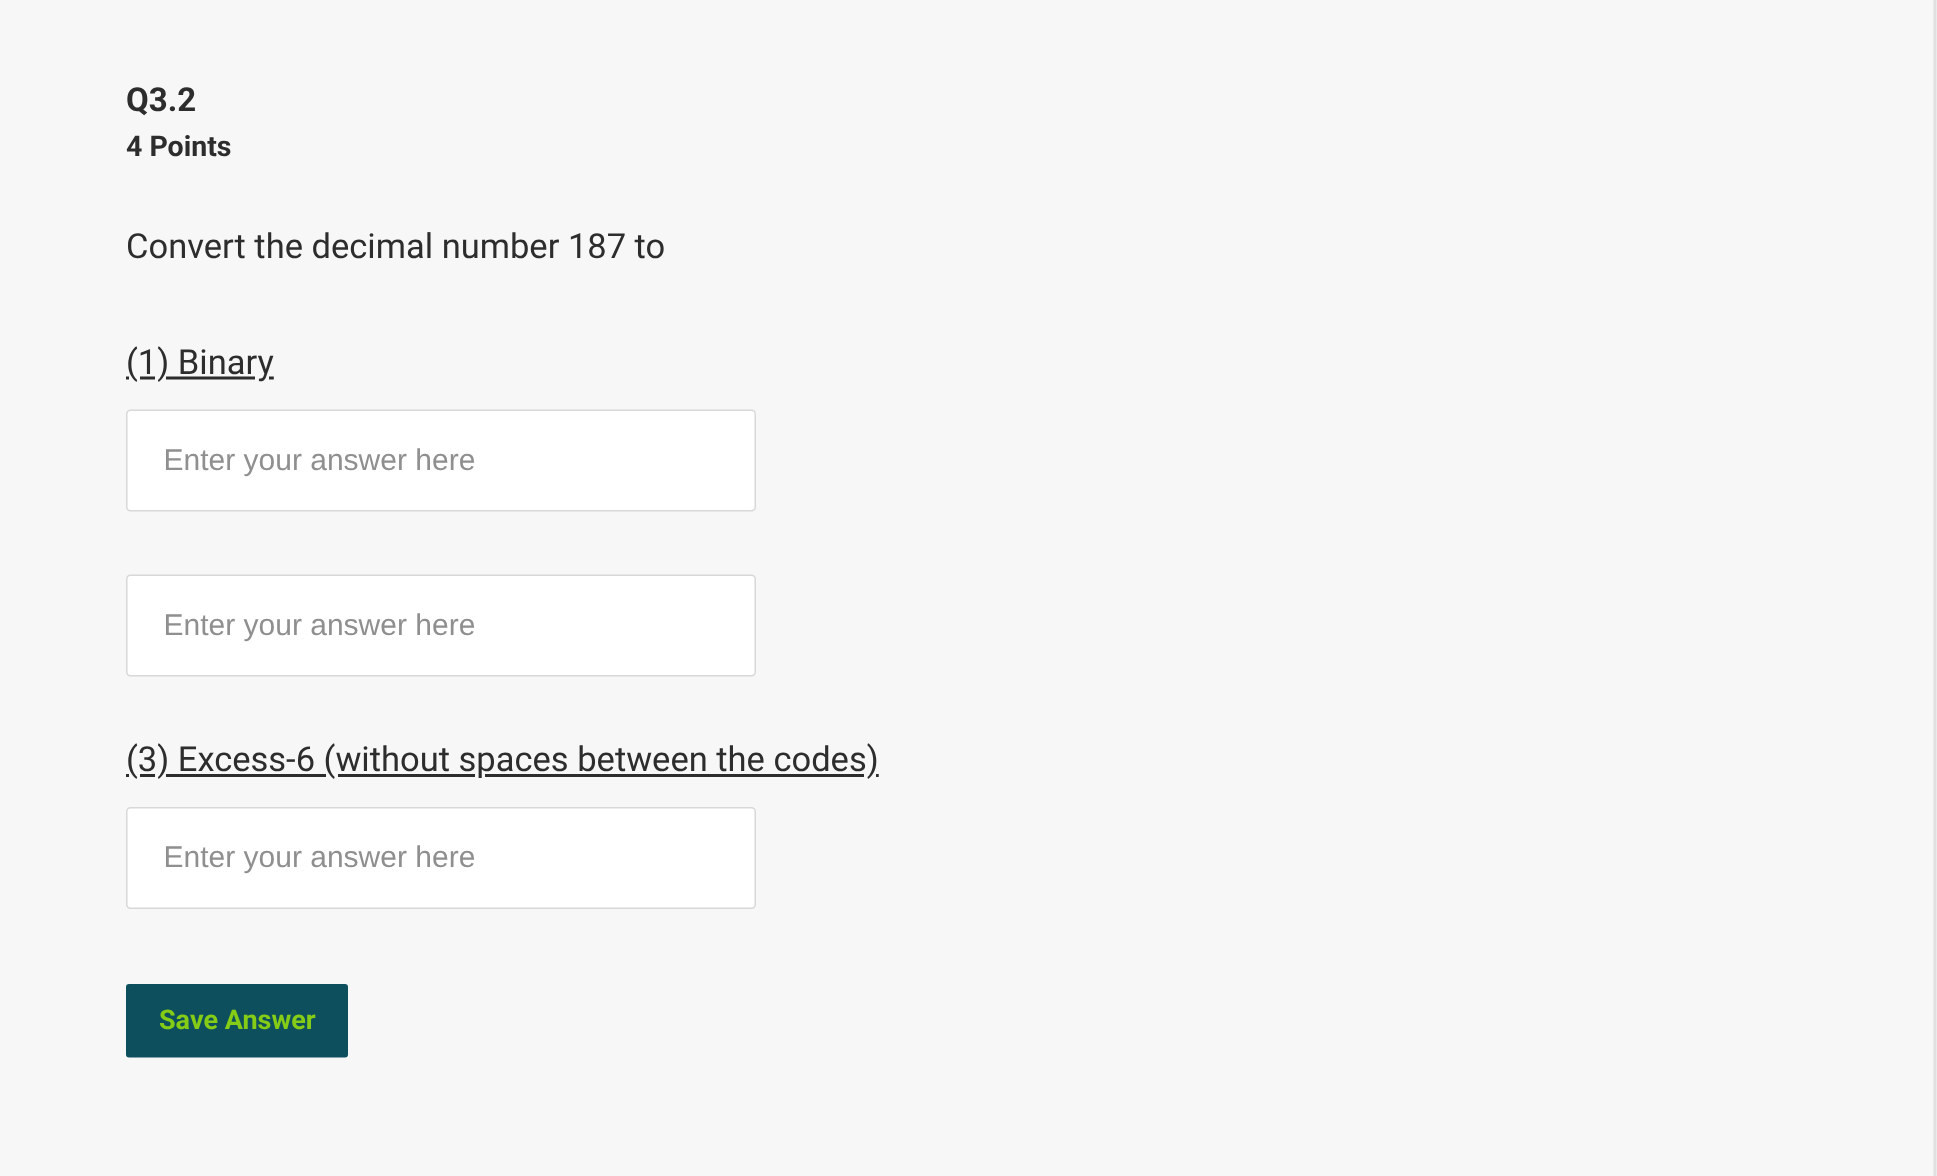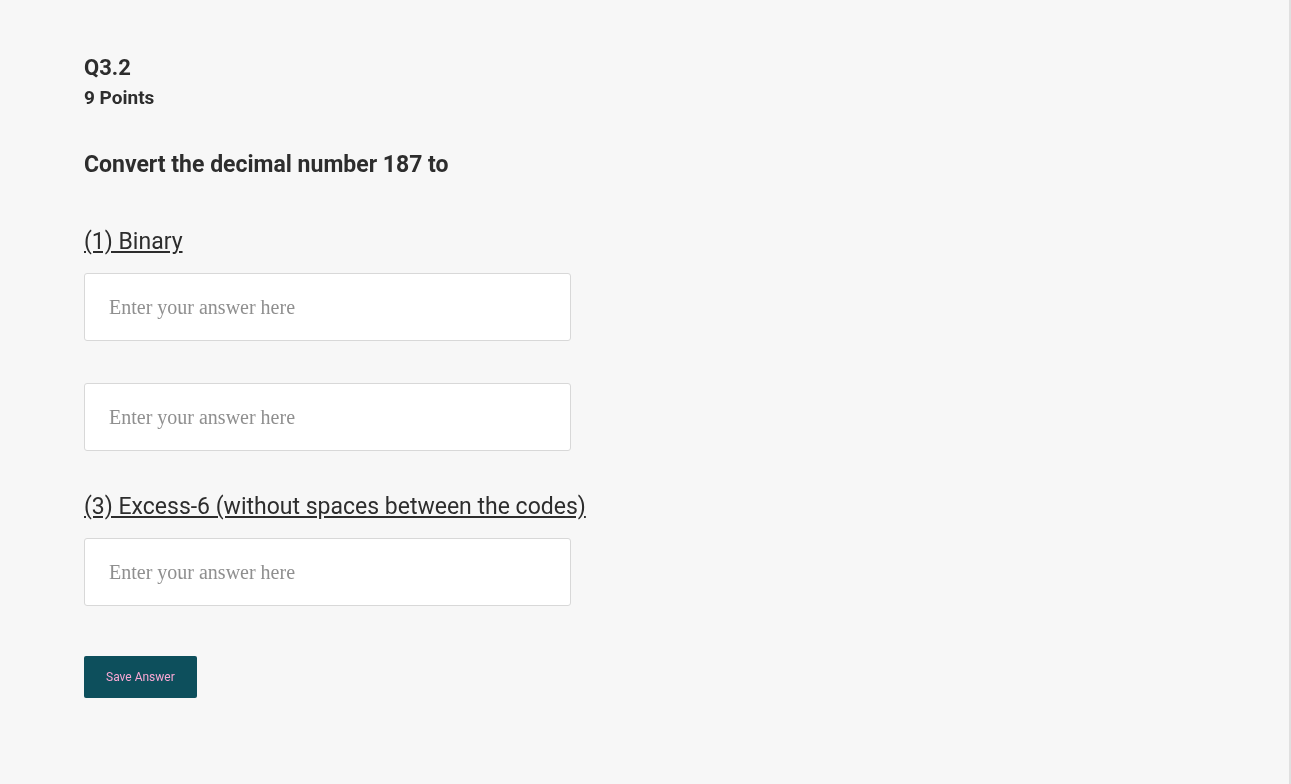--- a/index.html
+++ b/index.html
@@ -25,69 +25,69 @@
       margin-bottom: 6px;
     }
     .points {
       font-size: 19px;
       font-weight: 700;
       color: #2d2d2d;
       margin-bottom: 42px;
     }
     .prompt {
       font-size: 23px;
-      font-weight: 700;
+      font-weight: 400;
       color: #2d2d2d;
       margin-bottom: 50px;
     }
     .sub-question {
       margin-bottom: 42px;
     }
     .sub-label {
       font-size: 23px;
       font-weight: 400;
       color: #2d2d2d;
       margin-bottom: 18px;
       text-decoration: underline;
     }
     .answer-input {
-      width: 487px;
+      width: 420px;
       height: 68px;
       padding: 0 24px;
       font-size: 20px;
-      font-family: Liberation Serif, serif;
+      font-family: Liberation Sans, sans-serif;
       color: #2d2d2d;
       background-color: #ffffff;
       border: 1px solid #d8d8d8;
       border-radius: 3px;
       outline: none;
     }
     .answer-input::placeholder {
       color: #8f8f8f;
     }
     .save-button {
       display: inline-block;
       padding: 14px 22px;
-      font-size: 12px;
-      font-weight: 400;
+      font-size: 18px;
+      font-weight: 700;
       font-family: inherit;
-      color: #f9a8d4;
+      color: #84cc16;
       background-color: #0d4f5c;
       border: none;
       border-radius: 2px;
       cursor: pointer;
       margin-top: 8px;
     }
   </style>
 </head>
 <body>
 
 <div class="container">
   <div class="question-number">Q3.2</div>
-  <div class="points">9 Points</div>
+  <div class="points">4 Points</div>
   <div class="prompt">Convert the decimal number 187 to</div>
 
   <div class="sub-question">
     <div class="sub-label">(1) Binary</div>
     <input type="text" class="answer-input" placeholder="Enter your answer here" style="">
   </div>
 
   <div class="sub-question">
     <input type="text" class="answer-input" placeholder="Enter your answer here" style="">
   </div>

